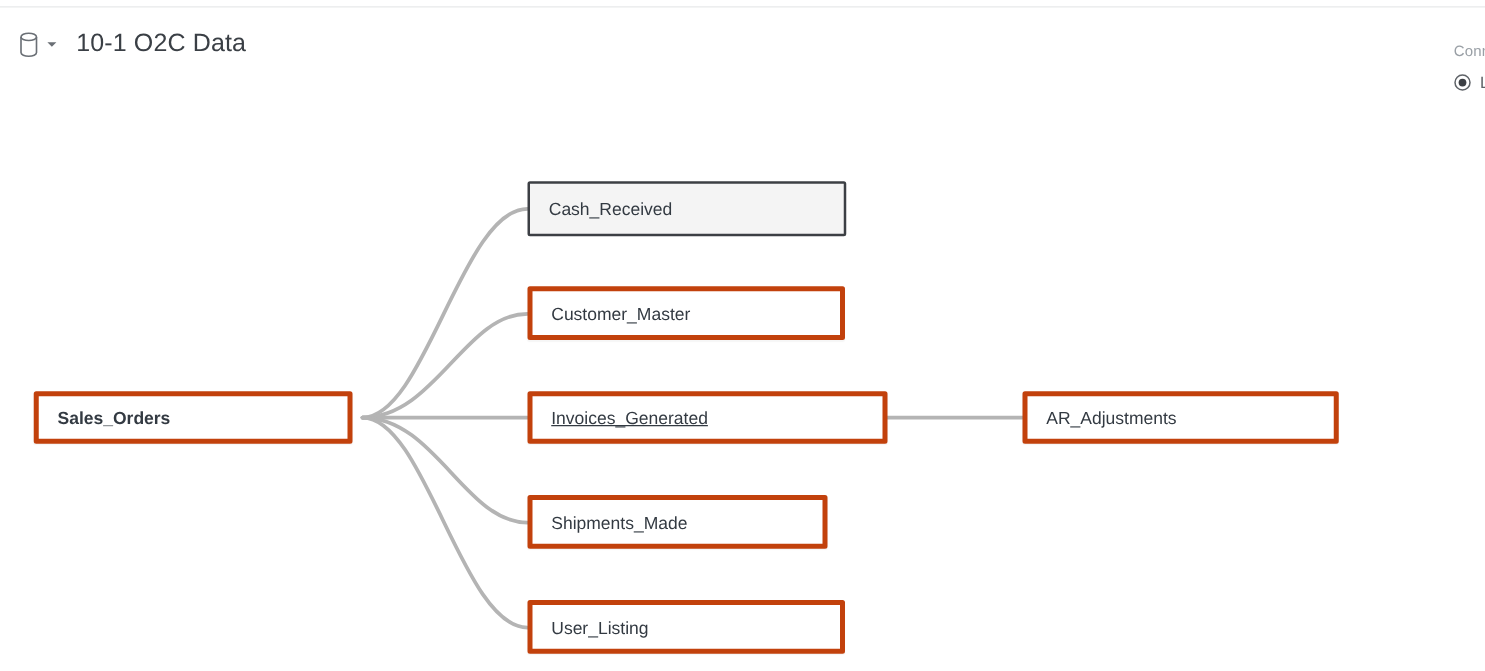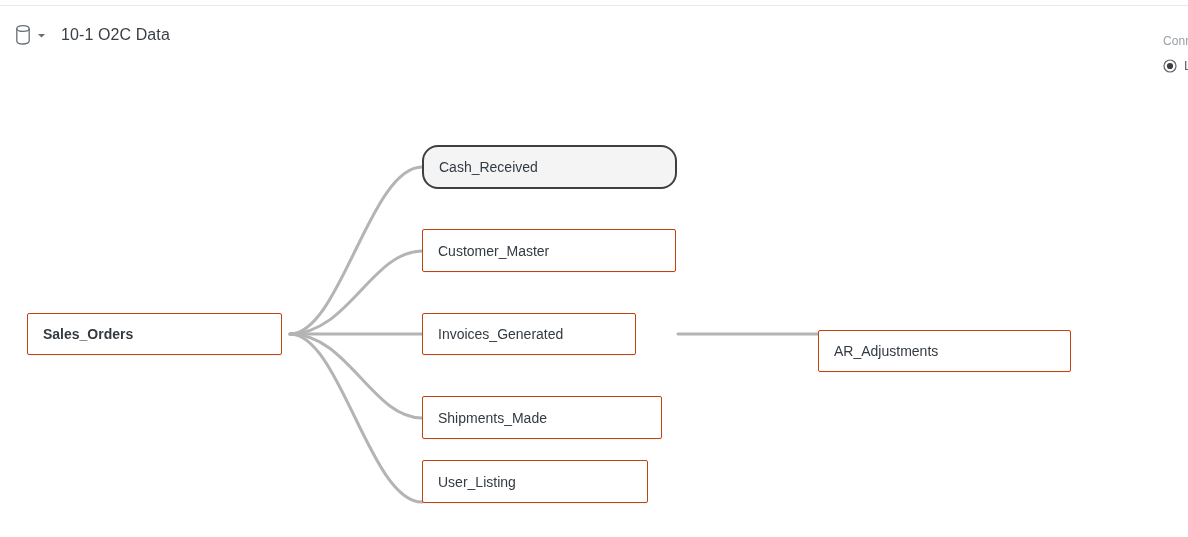--- a/index.html
+++ b/index.html
@@ -42,21 +42,21 @@
     flex: none;
   }
   .caret-down {
     width: 9px; height: 9px;
     margin-left: 5px;
     display: block;
     flex: none;
   }
   .page-title {
     margin-left: 15px;
-    font-size: 16px;
+    font-size: 20px;
     font-weight: 400;
     letter-spacing: 0.1px;
     color: #3a3f45;
     white-space: nowrap;
   }
 
   
   .header-right {
     position: absolute;
     left: 1163px; top: 28px;
@@ -98,21 +98,21 @@
     left: 0; top: 0;
     width: 1188px; height: 537px;
     pointer-events: none;
   }
 
   
   .node {
     position: absolute;
     box-sizing: border-box;
     background: #ffffff;
-    border: 1px solid #c2410c;
+    border: 4px solid #c2410c;
     border-radius: 2px;
     display: flex;
     align-items: center;
     padding-left: 15px;
     font-size: 14px;
     color: #333a42;
     white-space: nowrap;
     box-shadow: 0 1px 1px rgba(0,0,0,0.04);
   }
   .node.selected {
@@ -132,36 +132,36 @@
       <path d="M 290 334 C 348 334, 372 251, 422 251" fill="none" stroke="#b4b4b4" stroke-width="3" stroke-linecap="round"></path>
       <path d="M 290 334 L 422 334" fill="none" stroke="#b4b4b4" stroke-width="3" stroke-linecap="round"></path>
       <path d="M 290 334 C 348 334, 372 418, 422 418" fill="none" stroke="#b4b4b4" stroke-width="3" stroke-linecap="round"></path>
       <path d="M 290 334 C 340 334, 370 502, 422 502" fill="none" stroke="#b4b4b4" stroke-width="3" stroke-linecap="round"></path>
       <path d="M 678 334 L 818 334" fill="none" stroke="#b4b4b4" stroke-width="3" stroke-linecap="round"></path>
     </svg>
   <div id="node-layer">
       <div class="node" style="left: 27px; top: 313px; width: 255px; height: 42px; font-weight: bold;">
         <span>Sales_Orders</span>
       </div>
-      <div class="node selected" style="left: 422px; top: 145px; width: 255px; height: 44px; border-radius: 16px;">
+      <div class="node selected" style="left: 422px; top: 145px; width: 255px; height: 44px;">
         <span>Cash_Received</span>
       </div>
       <div class="node" style="left: 422px; top: 229px; width: 254px; height: 43px;">
         <span>Customer_Master</span>
       </div>
-      <div class="node" style="left: 422px; top: 313px; width: 214px; height: 42px;">
+      <div class="node" style="left: 422px; top: 313px; width: 288px; height: 42px; text-decoration: underline;">
         <span>Invoices_Generated</span>
       </div>
       <div class="node" style="left: 422px; top: 396px; width: 240px; height: 43px;">
         <span>Shipments_Made</span>
       </div>
-      <div class="node" style="left: 422px; top: 460px; width: 226px; height: 43px;">
+      <div class="node" style="left: 422px; top: 480px; width: 254px; height: 43px;">
         <span>User_Listing</span>
       </div>
-      <div class="node" style="left: 818px; top: 330px; width: 253px; height: 42px;">
+      <div class="node" style="left: 818px; top: 313px; width: 253px; height: 42px;">
         <span>AR_Adjustments</span>
       </div>
     </div>
 </div>
 
 <div class="header">
 
   <div class="header-left">
     <span class="db-icon-wrap">
       <svg class="db-icon" viewBox="0 0 18 22" fill="none" stroke="#6a6f75" stroke-width="1.3">

